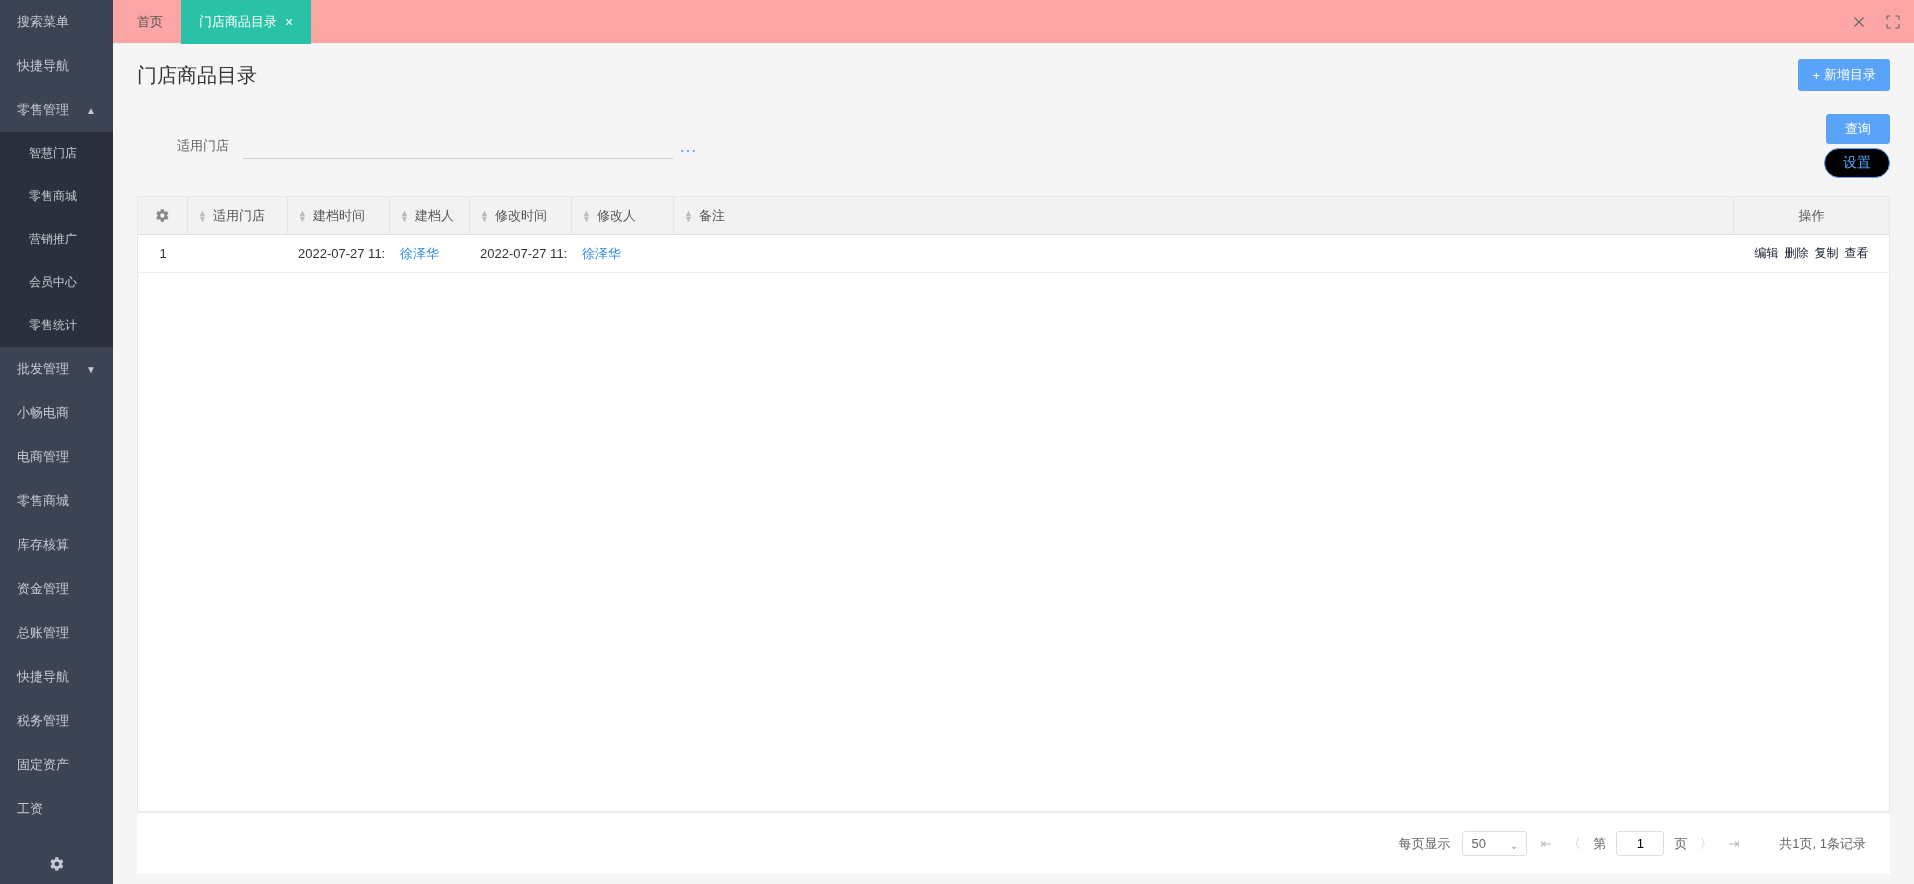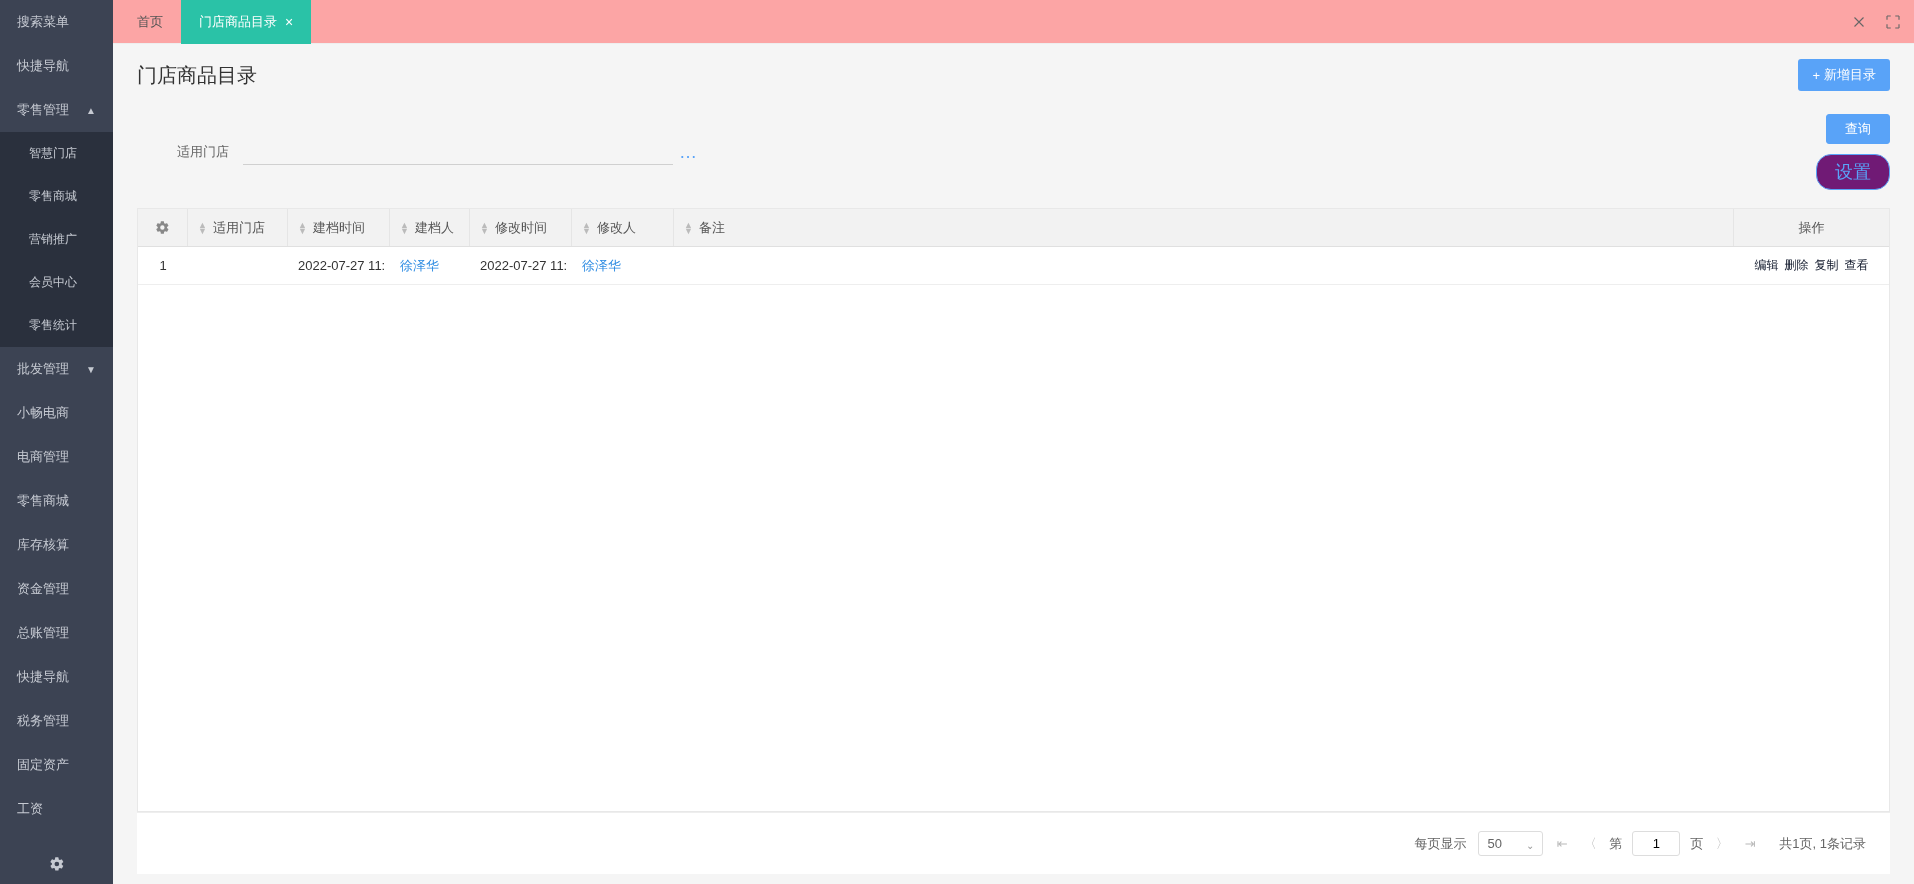--- a/index.html
+++ b/index.html
@@ -35,23 +35,23 @@
 .page-title{font-size:20px;color:#333;font-weight:400}
 .header-actions{margin-left:auto}
 .btn-primary{background:#59a3f8;color:#fff;border:none;padding:7px 14px;border-radius:3px;font-size:13px;cursor:pointer;display:inline-flex;align-items:center;gap:4px}
 
 
 .filter-row{display:flex;align-items:center;padding:8px 24px 18px;background:#f5f5f5}
 .filter-field{display:flex;align-items:center;margin-left:40px}
 .filter-label{font-size:13px;color:#666;margin-right:14px}
 .filter-input{width:430px;border:none;border-bottom:1px solid #d0d0d0;background:transparent;padding:5px 0;font-size:13px;outline:none}
 .filter-more{color:#59a3f8;cursor:pointer;font-size:18px;letter-spacing:1px;margin-left:6px}
-.filter-actions{margin-left:auto;display:flex;flex-direction:column;gap:10px;align-items:flex-end}
+.filter-actions{margin-left:auto;display:flex;flex-direction:column;gap:4px;align-items:flex-end}
 .btn-small-primary{background:#59a3f8;color:#fff;border:1px solid #59a3f8;padding:5px 18px;border-radius:3px;font-size:13px;cursor:pointer}
-.btn-small-outline{background:#701a75;color:#59a3f8;border:1px solid #59a3f8;padding:5px 18px;border-radius:15px;font-size:18px;cursor:pointer}
+.btn-small-outline{background:#000000;color:#59a3f8;border:1px solid #59a3f8;padding:5px 18px;border-radius:15px;font-size:14px;cursor:pointer}
 
 
 .table-wrap{background:#fff;margin:0 24px;flex:1;border:1px solid #e8e8e8;display:flex;flex-direction:column}
 .thead{display:flex;background:#f2f2f2;border-bottom:1px solid #e0e0e0;height:38px;align-items:center;font-size:13px;color:#555}
 .th{display:flex;align-items:center;padding:0 10px;border-right:1px solid #e5e5e5;height:100%}
 .th:last-child{border-right:none}
 .th-gear{width:50px;justify-content:center}
 .th-gear svg{width:15px;height:15px;fill:#888}
 .th-store{width:100px}
 .th-ct{width:102px}
@@ -280,17 +280,17 @@
           <span>50</span>
           <span style="font-size:10px;color:#999">⌄</span>
         </span>
         <span class="nav-btn">⇤</span>
         <span class="nav-btn">〈</span>
         <span>第</span>
         <input class="page-input" value="1" style="">
         <span>页</span>
         <span class="nav-btn">〉</span>
         <span class="nav-btn">⇥</span>
-        <span style="margin-left:10px">共1页, 1条记录</span>
+        <span style="margin-left:26px">共1页, 1条记录</span>
       </div>
     </div>
   </div>
 </div>
 
 </body></html>

